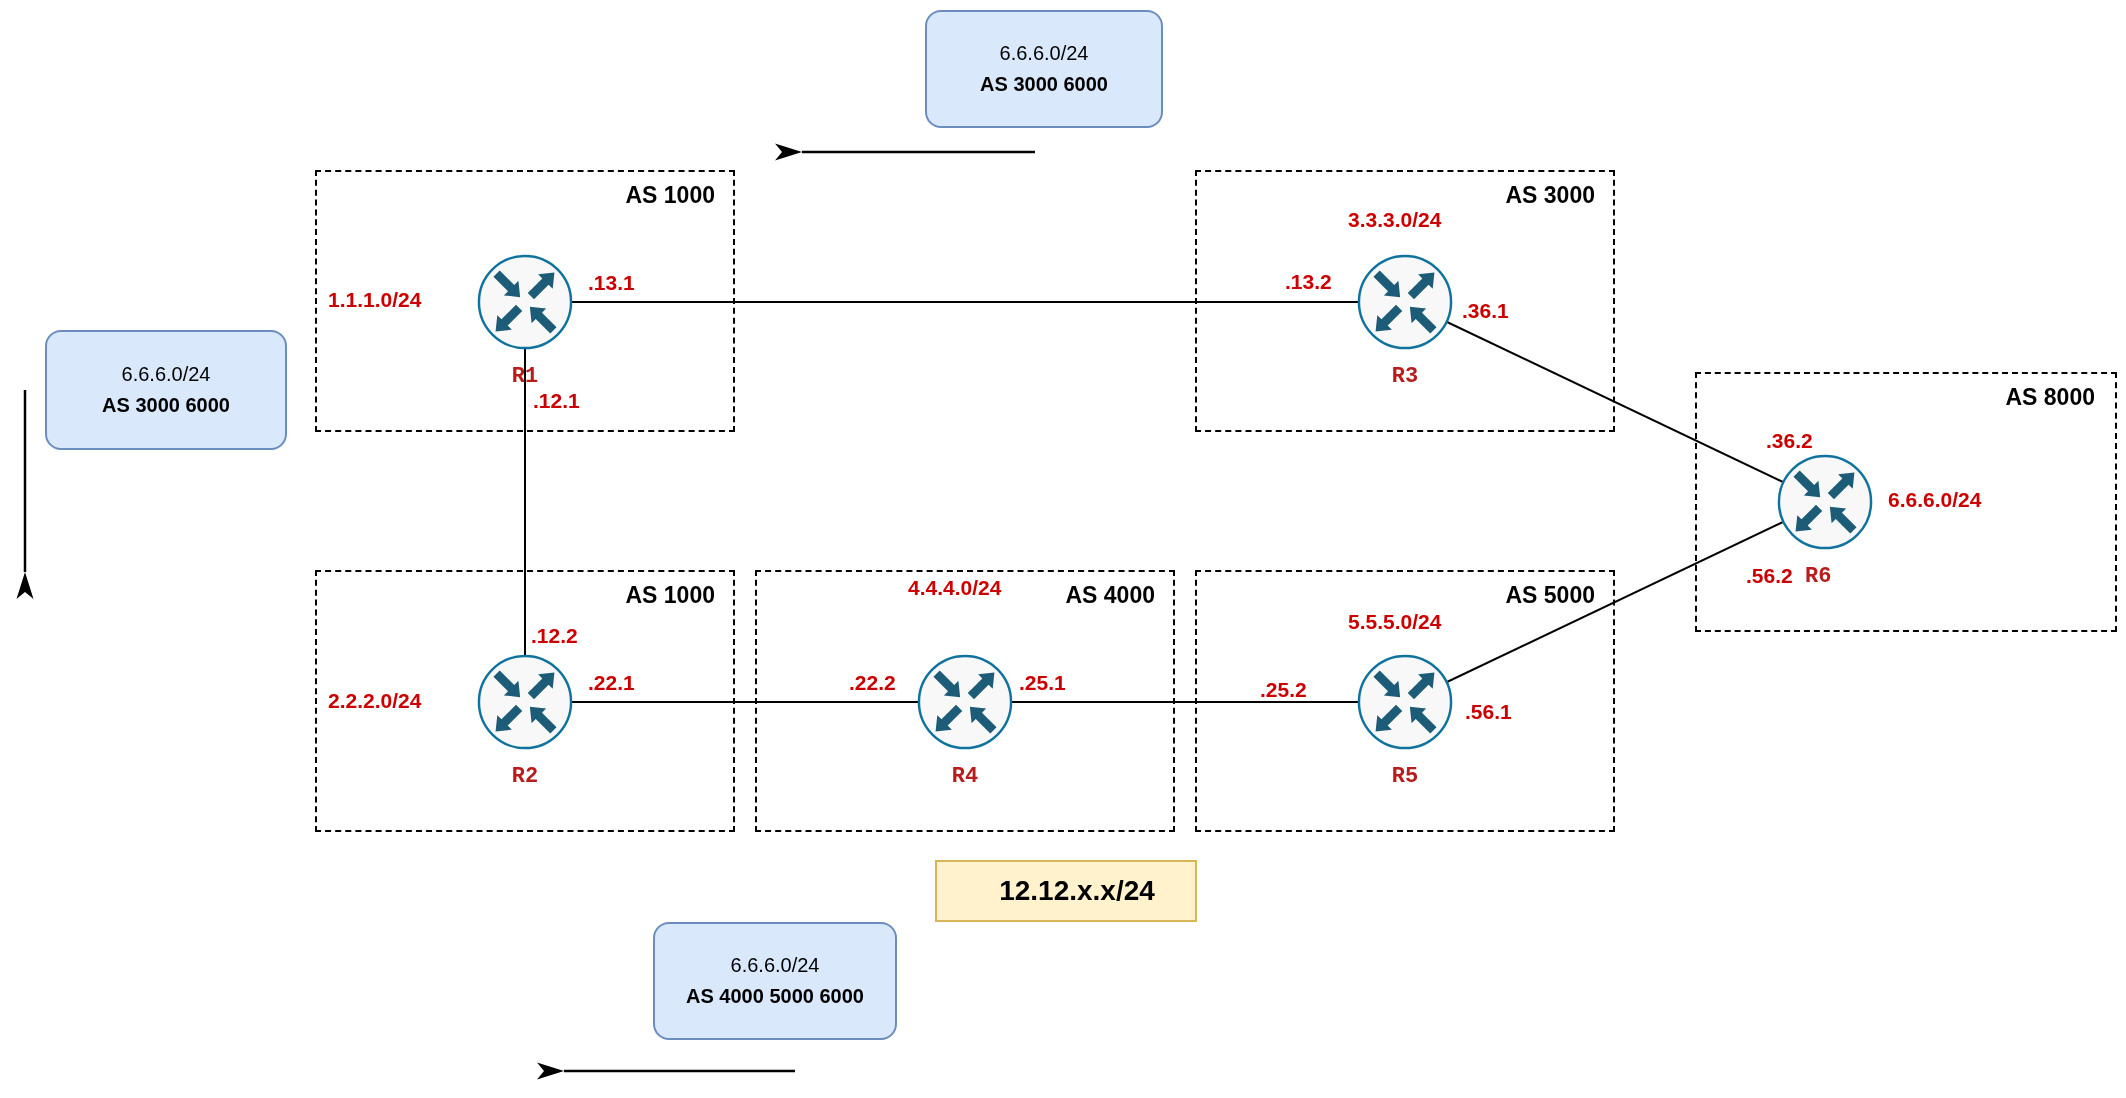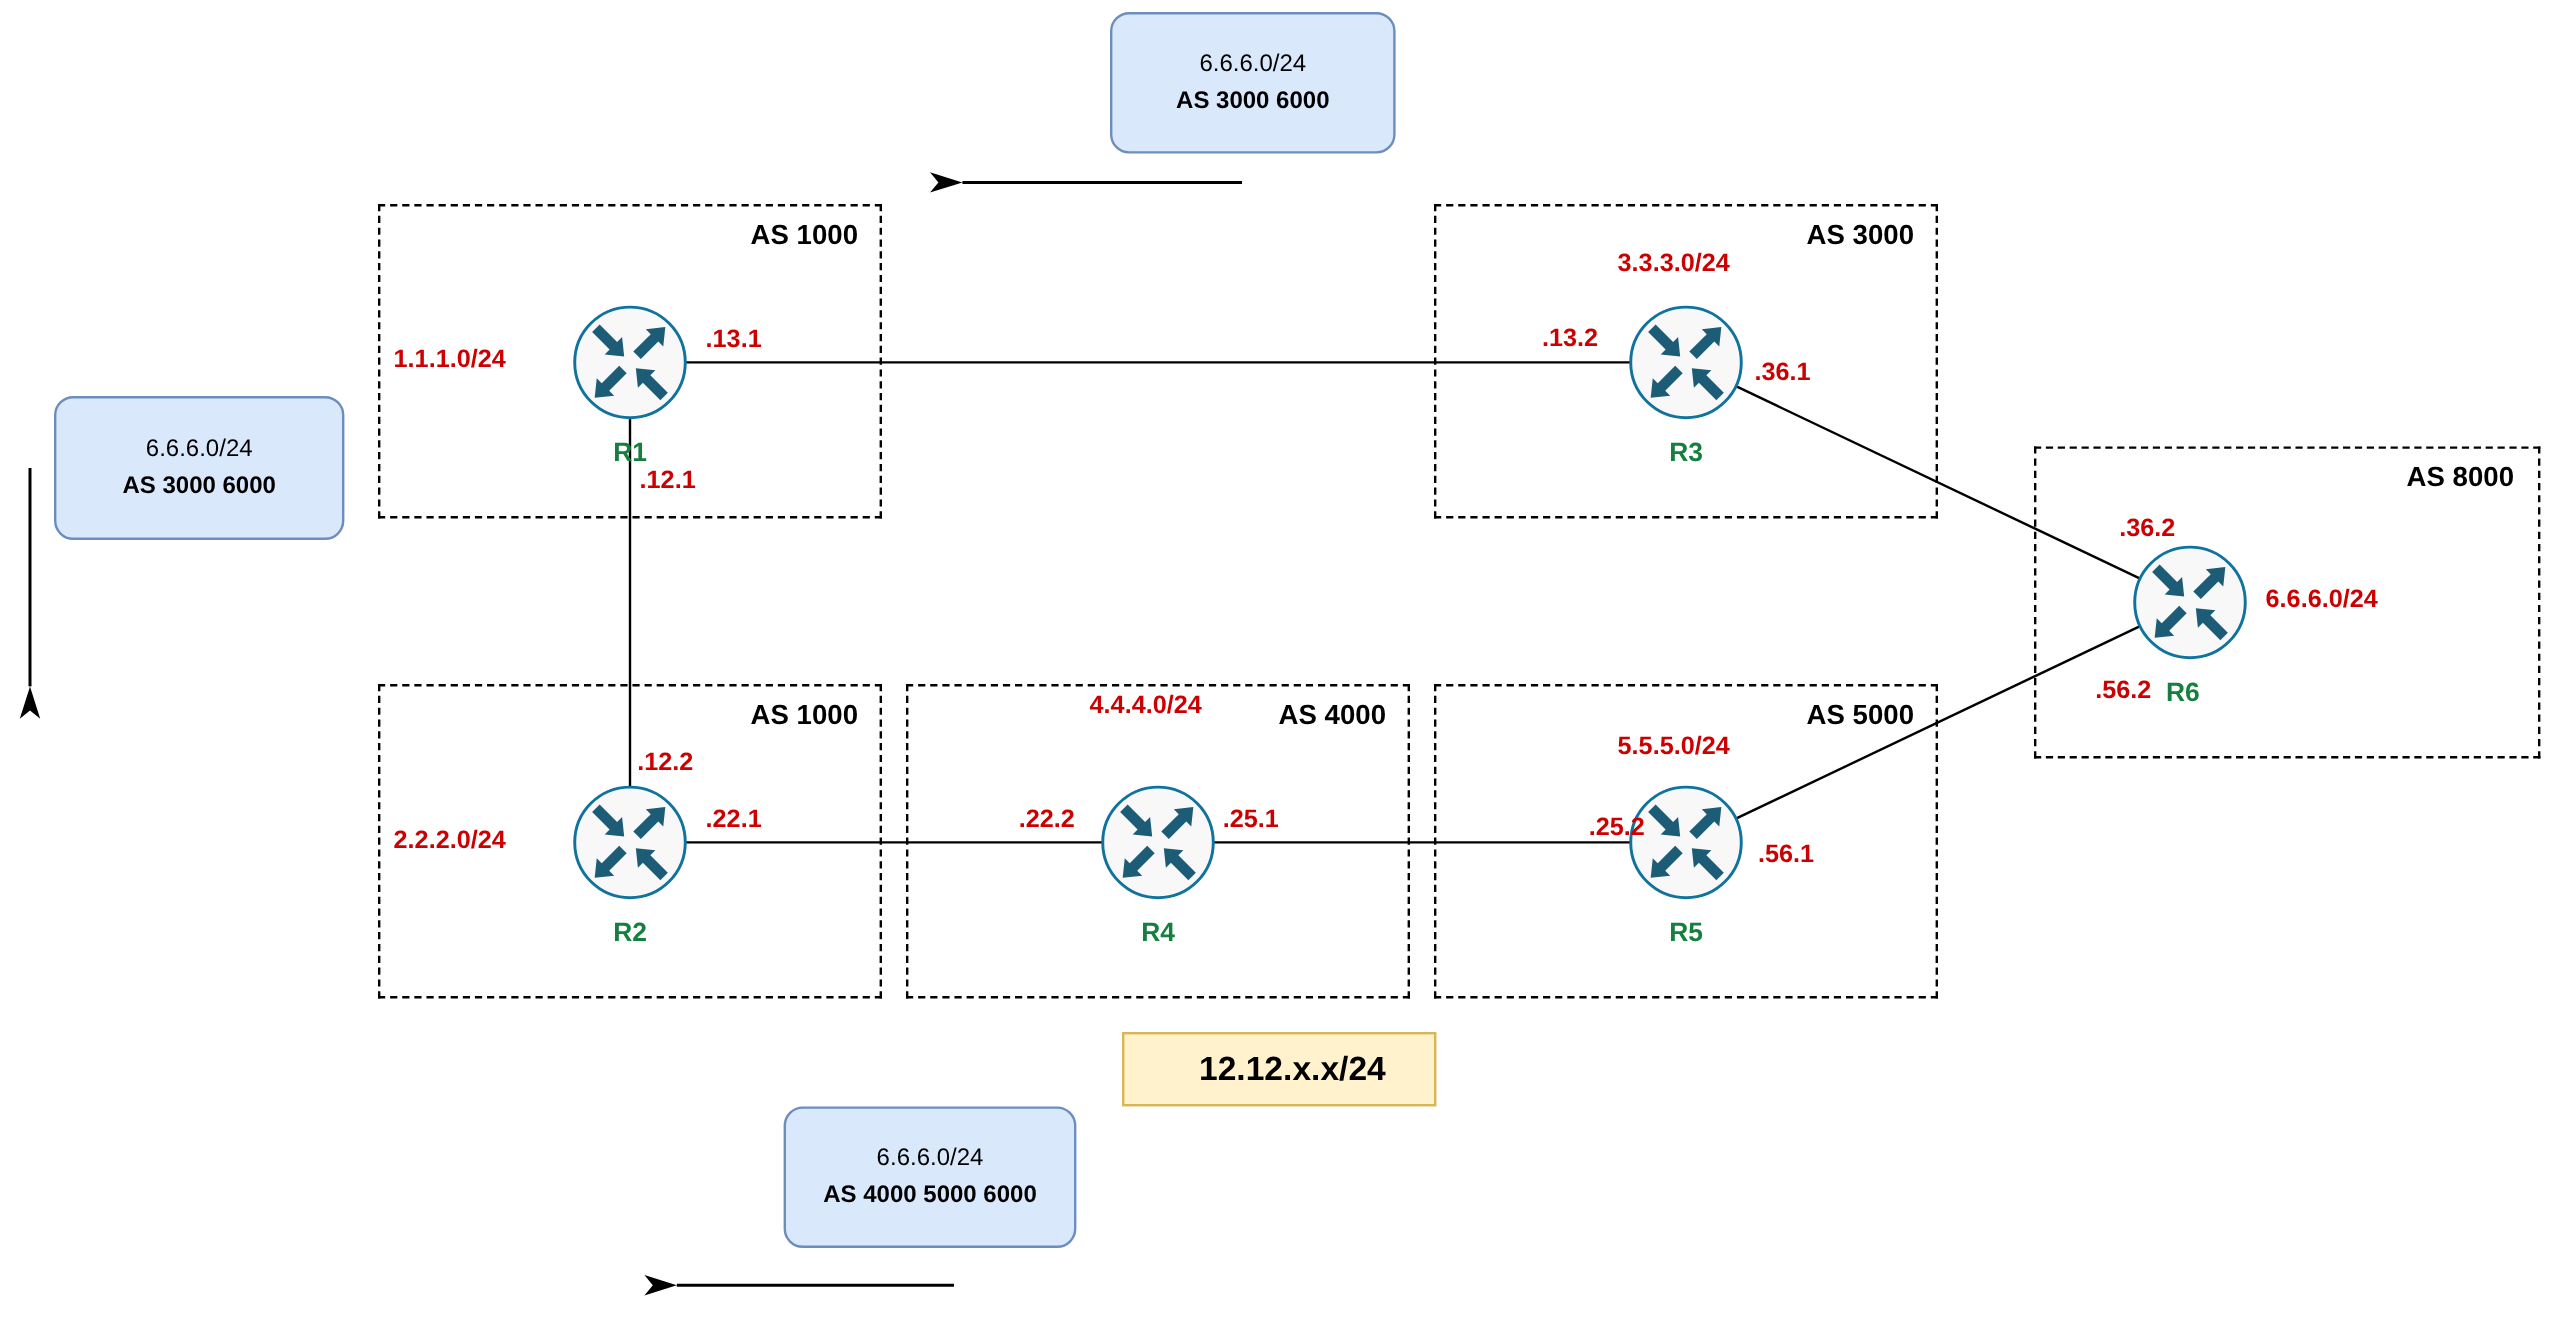--- a/index.html
+++ b/index.html
@@ -5,21 +5,21 @@
   html,body{margin:0;padding:0;background:#ffffff;}
   body{font-family:"Liberation Sans", sans-serif;}
   #canvas{position:relative;width:2126px;height:1098px;background:#ffffff;overflow:hidden;}
   #wires{position:absolute;left:0;top:0;z-index:1;}
   .asbox{position:absolute;border:2px dashed #000000;box-sizing:border-box;z-index:2;background:transparent;}
   .as-label{position:absolute;z-index:4;font-size:23px;font-weight:700;color:#000;text-align:right;white-space:nowrap;}
   .router{position:absolute;width:98px;height:98px;z-index:3;}
   .router svg{width:100%;height:100%;display:block;}
   .lbl{position:absolute;z-index:4;white-space:nowrap;font-weight:700;text-align:right;}
   .red{color:var(--red,#cc0000);font-size:21px;}
-  .name{font-size:22px;color:#15803d;}
+  .name{font-size:22px;color:#b91c1c;font-family:Liberation Mono, monospace;}
   .ctr{text-align:center;}
   .callout{position:absolute;z-index:5;background:var(--callout_fill,#dae8fc);border:2px solid var(--callout_border,#6c8ebf);
     border-radius:16px;display:flex;flex-direction:column;align-items:center;justify-content:center;
     font-size:20px;line-height:31px;color:#000;box-sizing:border-box;}
   .callout .l2{font-weight:700;}
   .highlight{position:absolute;z-index:5;background:var(--highlight_fill,#fff2cc);border:2px solid var(--highlight_border,#d6b656);
     display:flex;align-items:center;justify-content:center;font-size:28px;font-weight:700;color:#000;box-sizing:border-box;padding-left:22px;}
 </style>
 </head>
 <body>
@@ -120,21 +120,21 @@
   <span class="lbl red" style="left:1285px;top:270px">.13.2</span>
   <span class="lbl red" style="left:1462px;top:299px">.36.1</span>
   <span class="lbl name ctr" style="left:1375px;top:364px;width:60px">R3</span>
 
   <span class="lbl red" style="left:908px;top:576px">4.4.4.0/24</span>
   <span class="lbl red" style="left:849px;top:671px">.22.2</span>
   <span class="lbl red" style="left:1019px;top:671px">.25.1</span>
   <span class="lbl name ctr" style="left:935px;top:764px;width:60px">R4</span>
 
   <span class="lbl red" style="left:1348px;top:610px">5.5.5.0/24</span>
-  <span class="lbl red" style="left:1324px;top:678px">.25.2</span>
+  <span class="lbl red" style="left:1260px;top:678px">.25.2</span>
   <span class="lbl red" style="left:1465px;top:700px">.56.1</span>
   <span class="lbl name ctr" style="left:1375px;top:764px;width:60px">R5</span>
 
   <span class="lbl red" style="left:1888px;top:488px">6.6.6.0/24</span>
   <span class="lbl red" style="left:1766px;top:429px">.36.2</span>
   <span class="lbl red" style="left:1746px;top:564px">.56.2</span>
   <span class="lbl name" style="left:1805px;top:564px">R6</span>
 
   <div class="callout" style="left:925px;top:10px;width:238px;height:118px">
     <span class="l1">6.6.6.0/24</span>

